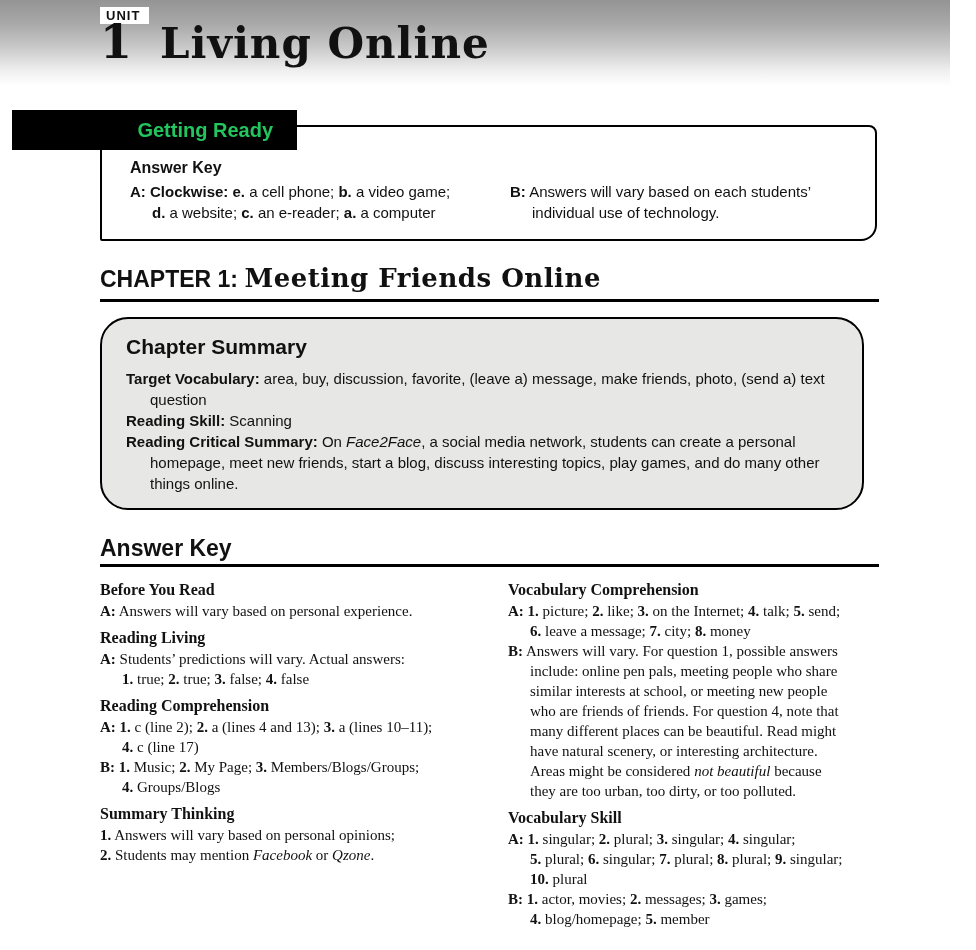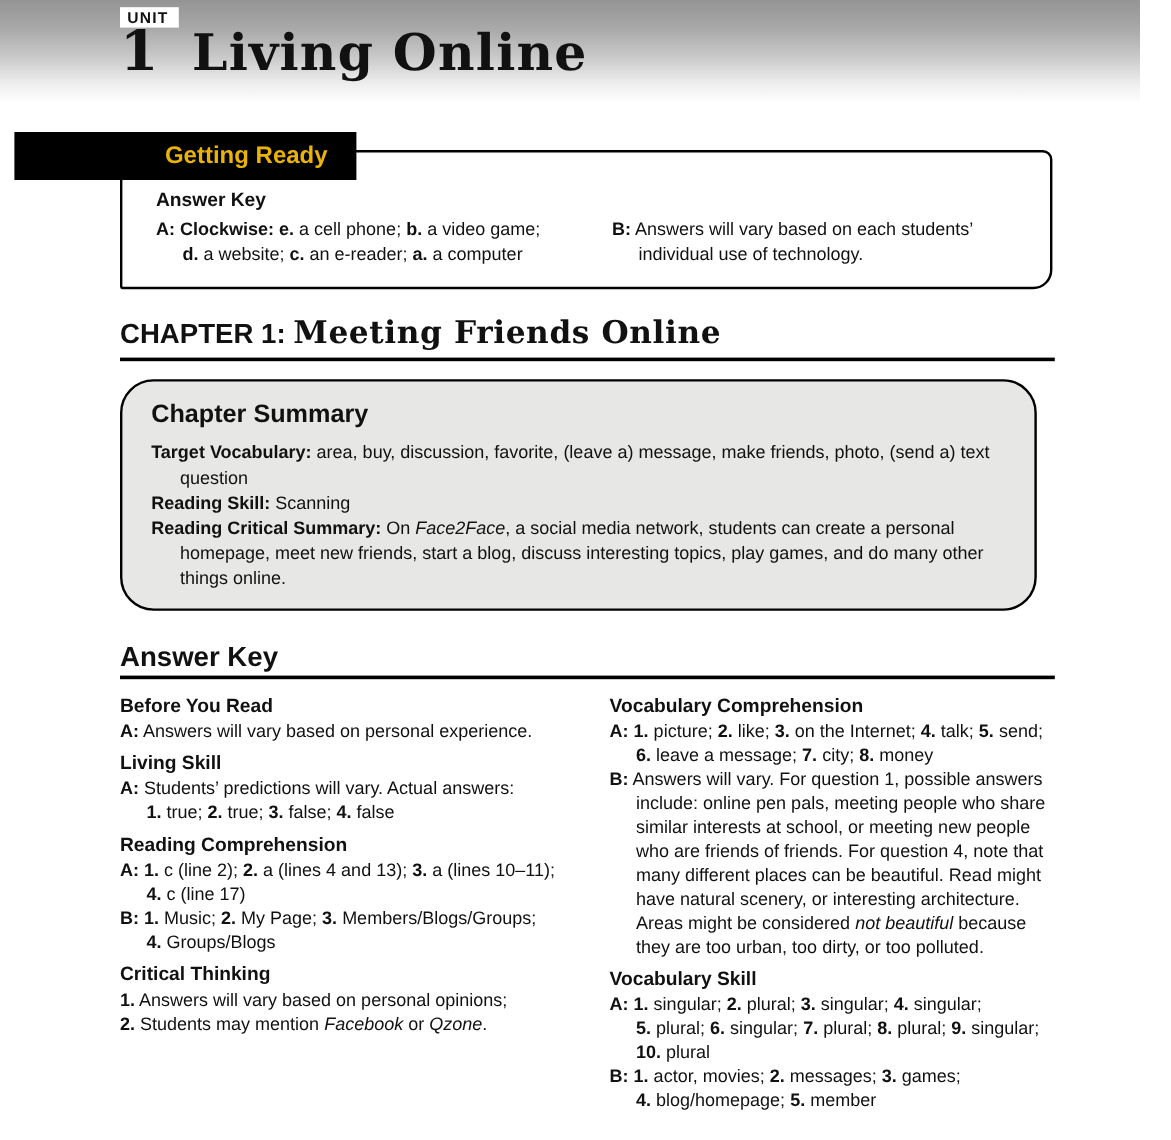--- a/index.html
+++ b/index.html
@@ -27,21 +27,21 @@
 
   
   .gr-wrap { margin-top:39px; }
   .gr-box {
     position:relative; margin-left:100px; margin-right:73px;
     border:2px solid #000; border-radius:2px 8px 16px 2px;
     padding:31px 20px 16px 28px; box-sizing:border-box; background:#fff;
   }
   .gr-tab {
     position:absolute; left:-90px; top:-17px; width:285px; height:40px;
-    background:#000; color:#eab308; font-weight:bold; font-size:20px;
+    background:#000; color:#22c55e; font-weight:bold; font-size:20px;
     display:flex; align-items:center; justify-content:flex-end;
     padding-right:24px; box-sizing:border-box;
   }
   .gr-title { font-weight:bold; font-size:16px; line-height:20px; margin-bottom:3px; }
   .gr-cols { display:flex;justify-content:center; }
   .gr-col-a { width:380px; }
   .gr-col-b { flex:1; }
 
   
   .line { font-size:15px; line-height:20px; white-space:nowrap; }
@@ -69,21 +69,21 @@
 
   
   .ak-heading {
     margin:26px 71px 0 100px; padding-bottom:3px;
     border-bottom:3px solid #000;
     font-size:23px; font-weight:bold; line-height:25px;
   }
   .ak-cols { display:flex; gap:16px; margin:13px 71px 0 100px; }
   .ak-left { width:392px; }
   .ak-right { flex:1; }
-  .section { margin:0; }
+  .section { margin:0;font-family:Liberation Serif, serif; }
   .sec-heading { font-weight:bold; font-size:16px; line-height:20px; margin:7px 0 1px 0; }
   .section:first-child .sec-heading { margin-top:0; }
 </style>
 </head>
 <body>
 
 <div class="page">
 
   <header class="banner">
     <div class="unit-block">
@@ -131,33 +131,33 @@
 
   <h2 class="ak-heading">Answer Key</h2>
 
   <div class="ak-cols">
     <div class="ak-left" id="ak-left">
         <div class="section">
           <div class="sec-heading">Before You Read</div>
           <div class="line"><b>A:</b> Answers will vary based on personal experience.</div>
         </div>
         <div class="section">
-          <div class="sec-heading">Living Skill</div>
+          <div class="sec-heading">Reading Living</div>
           <div class="line"><b>A:</b> Students’ predictions will vary. Actual answers:</div>
           <div class="line indent"><b>1.</b> true; <b>2.</b> true; <b>3.</b> false; <b>4.</b> false</div>
         </div>
         <div class="section">
           <div class="sec-heading">Reading Comprehension</div>
           <div class="line"><b>A: 1.</b> c (line 2); <b>2.</b> a (lines 4 and 13); <b>3.</b> a (lines 10–11);</div>
           <div class="line indent"><b>4.</b> c (line 17)</div>
           <div class="line"><b>B: 1.</b> Music; <b>2.</b> My Page; <b>3.</b> Members/Blogs/Groups;</div>
           <div class="line indent"><b>4.</b> Groups/Blogs</div>
         </div>
         <div class="section">
-          <div class="sec-heading">Critical Thinking</div>
+          <div class="sec-heading">Summary Thinking</div>
           <div class="line"><b>1.</b> Answers will vary based on personal opinions;</div>
           <div class="line"><b>2.</b> Students may mention <i>Facebook</i> or <i>Qzone</i>.</div>
         </div>
       </div>
     <div class="ak-right">
       <div id="ak-right-sections">
           <div class="section">
             <div class="sec-heading">Vocabulary Comprehension</div>
             <div class="line"><b>A: 1.</b> picture; <b>2.</b> like; <b>3.</b> on the Internet; <b>4.</b> talk; <b>5.</b> send;</div>
             <div class="line indent"><b>6.</b> leave a message; <b>7.</b> city; <b>8.</b> money</div>

